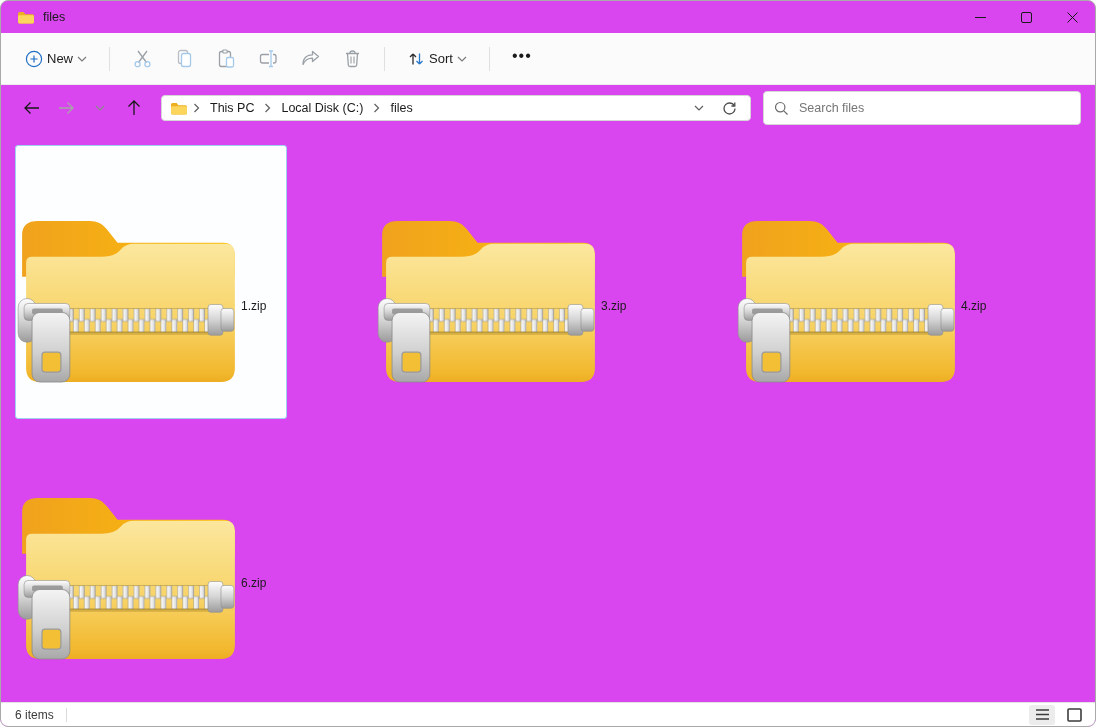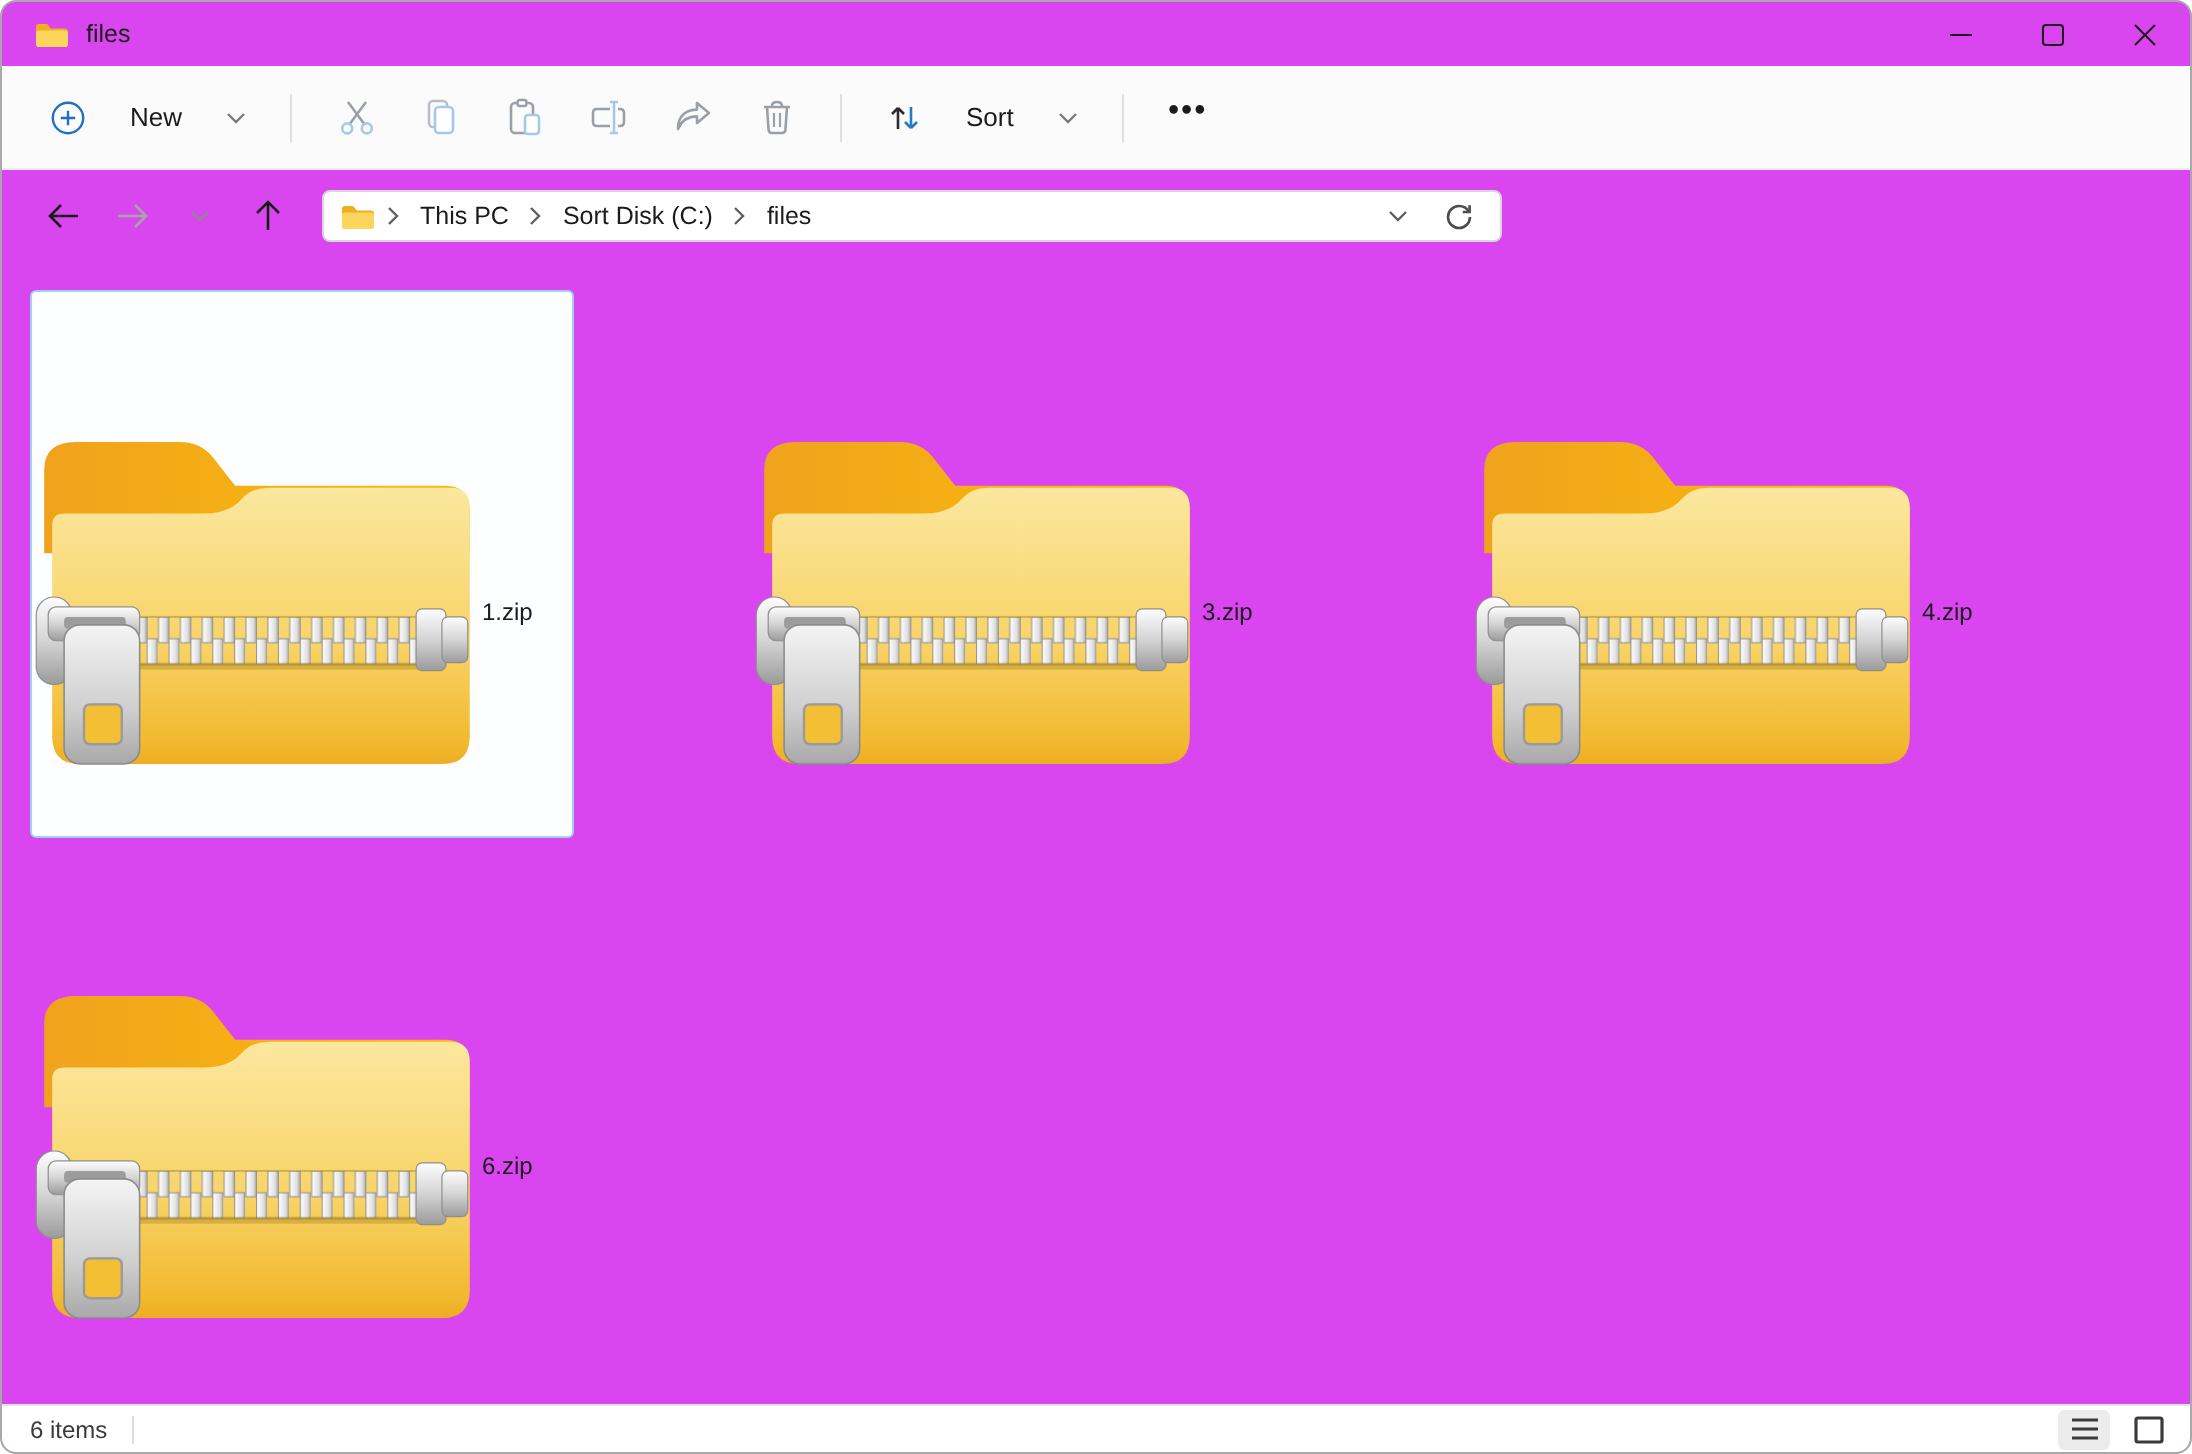--- a/index.html
+++ b/index.html
@@ -11,21 +11,21 @@
     display:flex; flex-direction:column;
   }
   
   .titlebar { height:32px; display:flex; align-items:center; padding-left:16px; flex:none; }
   .titlebar .app-title { font-size:12.5px; margin-left:8px; }
   .win-controls { margin-left:auto; display:flex; height:32px; }
   .win-btn { width:46px; height:32px; display:flex; align-items:center; justify-content:center; }
   
   .toolbar { height:52px; display:flex; align-items:center; padding:0 14px; gap:2px;
              background:#fbfbfb; border-bottom:1px solid #ebebeb; flex:none; }
-  .tb-btn { display:flex; align-items:center; gap:22px; height:36px; padding:0 10px;
+  .tb-btn { display:flex; align-items:center; gap:4px; height:36px; padding:0 10px;
             border-radius:4px; cursor:default; }
   .tb-icon-btn { width:40px; height:36px; display:flex; align-items:center; justify-content:center;
                  border-radius:4px; }
   .tb-sep { width:1px; height:24px; background:#e0e0e0; margin:0 10px; flex:none; }
   .tb-label { font-size:13px; }
   .chev { display:inline-block; }
   .more-dots { font-size:16px; letter-spacing:1px; line-height:10px; padding-bottom:6px; }
   
   .addr-row { height:46px; display:flex; align-items:center; padding:0 14px; flex:none; }
   .nav-btn { width:34px; height:32px; display:flex; align-items:center; justify-content:center; border-radius:4px; }
@@ -264,21 +264,21 @@
           <svg width="7" height="10" viewBox="0 0 7 10">
               <path d="M1.5,1 L5.5,5 L1.5,9" fill="none" stroke="#5f5f5f" stroke-width="1.2"></path>
             </svg>
         </span>
         <span class="crumb">This PC</span>
         <span class="crumb-sep">
           <svg width="7" height="10" viewBox="0 0 7 10">
               <path d="M1.5,1 L5.5,5 L1.5,9" fill="none" stroke="#5f5f5f" stroke-width="1.2"></path>
             </svg>
         </span>
-        <span class="crumb">Sort Disk (C:)</span>
+        <span class="crumb">Local Disk (C:)</span>
         <span class="crumb-sep">
           <svg width="7" height="10" viewBox="0 0 7 10">
               <path d="M1.5,1 L5.5,5 L1.5,9" fill="none" stroke="#5f5f5f" stroke-width="1.2"></path>
             </svg>
         </span>
         <span class="crumb">files</span>
       </div>
       <div class="addr-right">
         <span class="nav-btn" style="width:26px;height:26px">
           <svg width="10" height="6" viewBox="0 0 10 6">
@@ -287,20 +287,29 @@
         </span>
         <span class="nav-btn" style="width:26px;height:26px">
           <svg width="15" height="15" viewBox="0 0 15 15">
             <path d="M13,7.5 A5.5,5.5 0 1 1 7.5,2 C9.6,2 11.4,3.1 12.4,4.8" fill="none" stroke="#4d4d4d" stroke-width="1.3"></path>
             <path d="M12.8,1.6 V5 H9.4" fill="none" stroke="#4d4d4d" stroke-width="1.3"></path>
           </svg>
         </span>
       </div>
     </div>
 
+    <div class="search-box">
+      <span>
+        <svg width="15" height="15" viewBox="0 0 15 15">
+          <circle cx="6.2" cy="6.2" r="4.7" fill="none" stroke="#6b6b6b" stroke-width="1.2"></circle>
+          <path d="M9.8,9.8 L13.5,13.5" stroke="#6b6b6b" stroke-width="1.2"></path>
+        </svg>
+      </span>
+      <input type="text" placeholder="Search files" style="">
+    </div>
   </div>
 
   <div class="content">
     <div class="grid" id="file-grid">
   <div class="tile selected">
     <svg class="zip-icon" viewBox="0 0 226 176">
       <use href="#zipfolder"></use>
     </svg>
     <span class="file-label">1.zip</span>
   </div>

